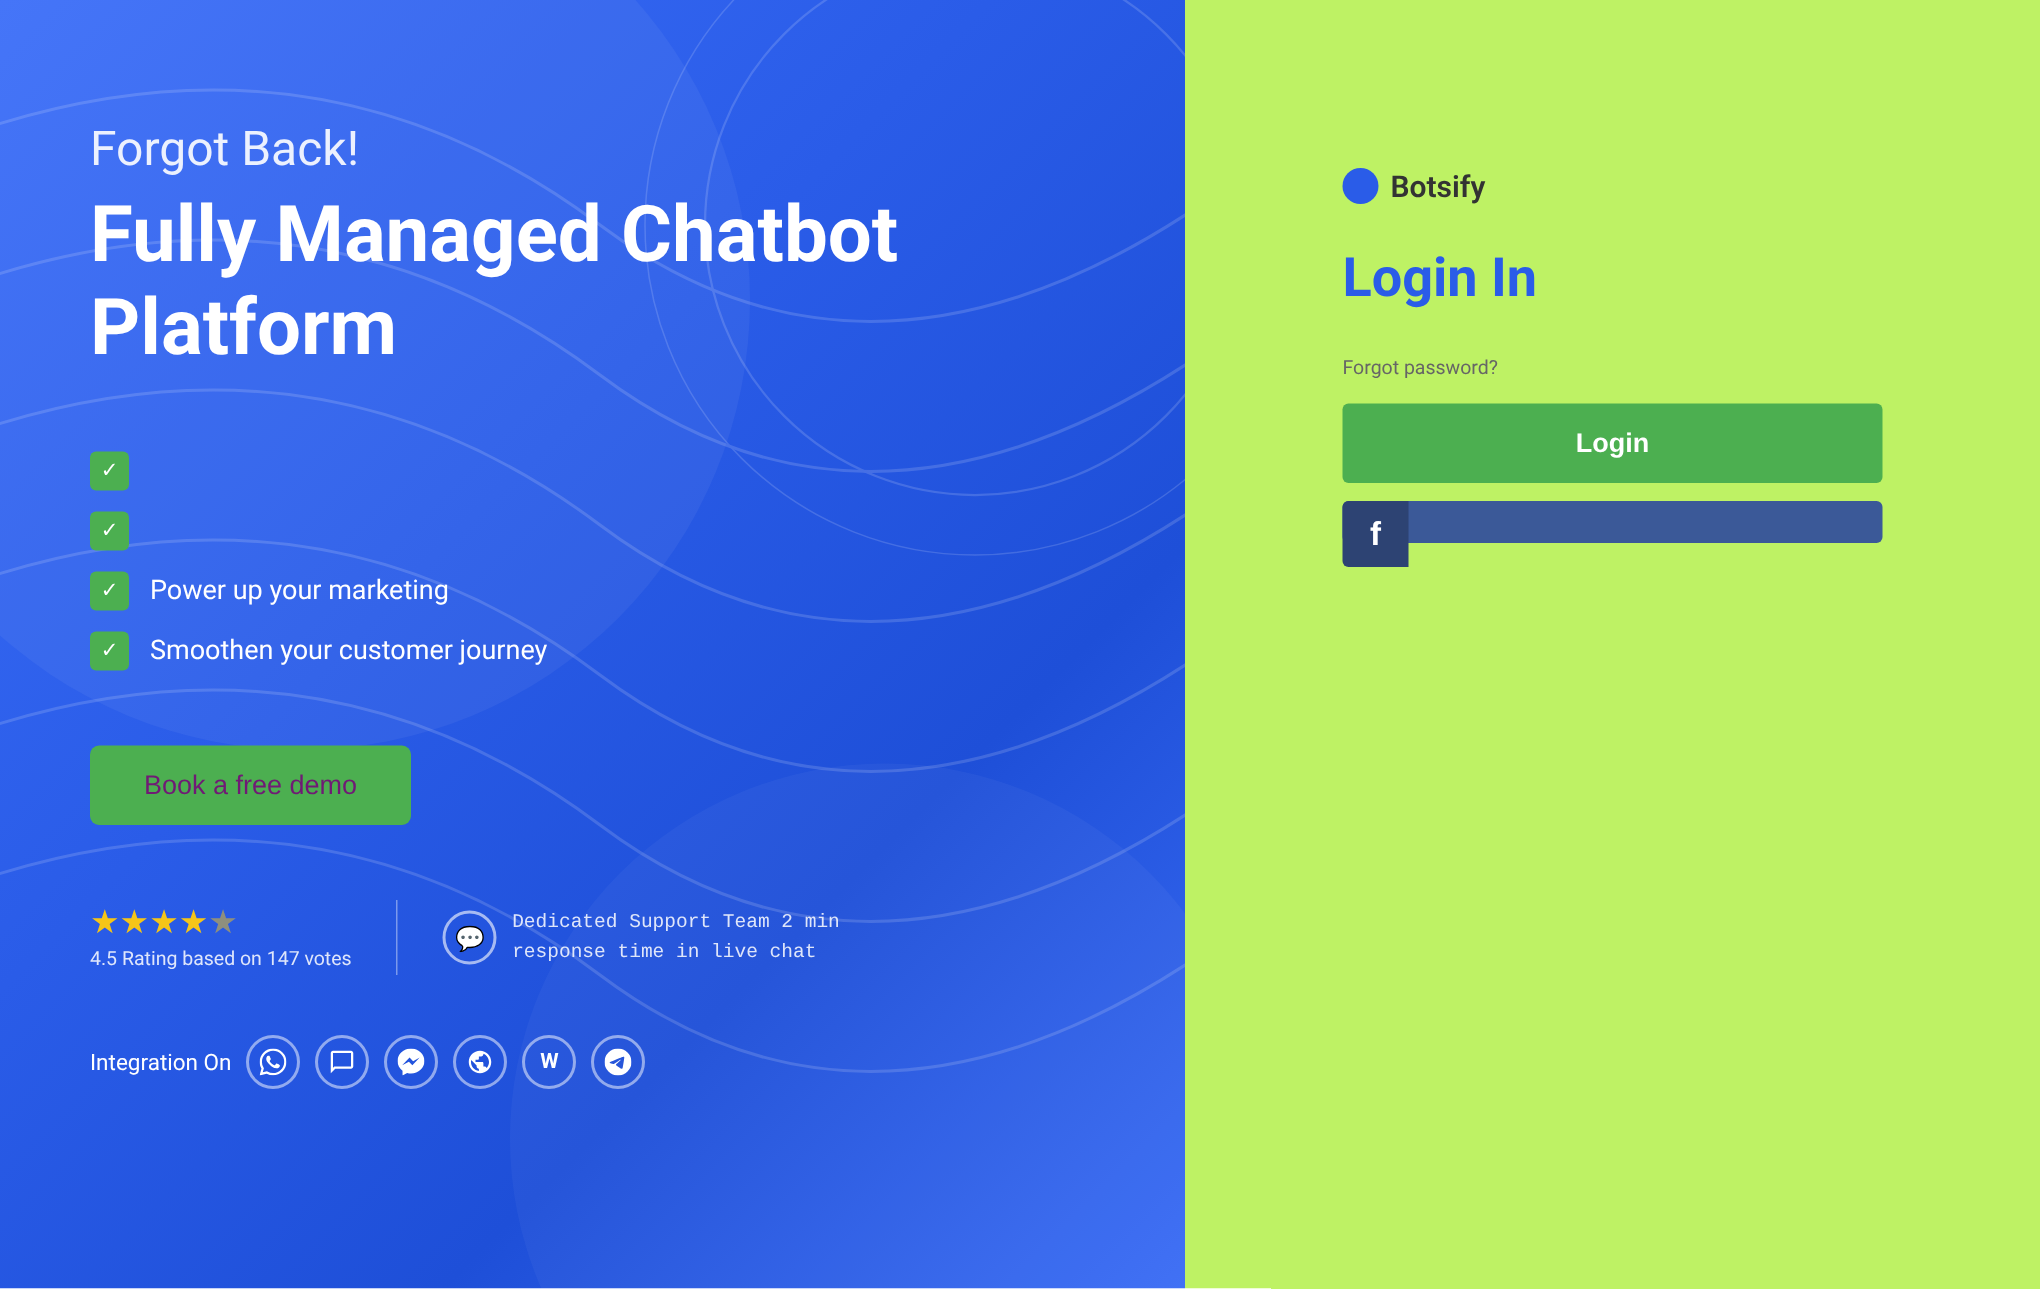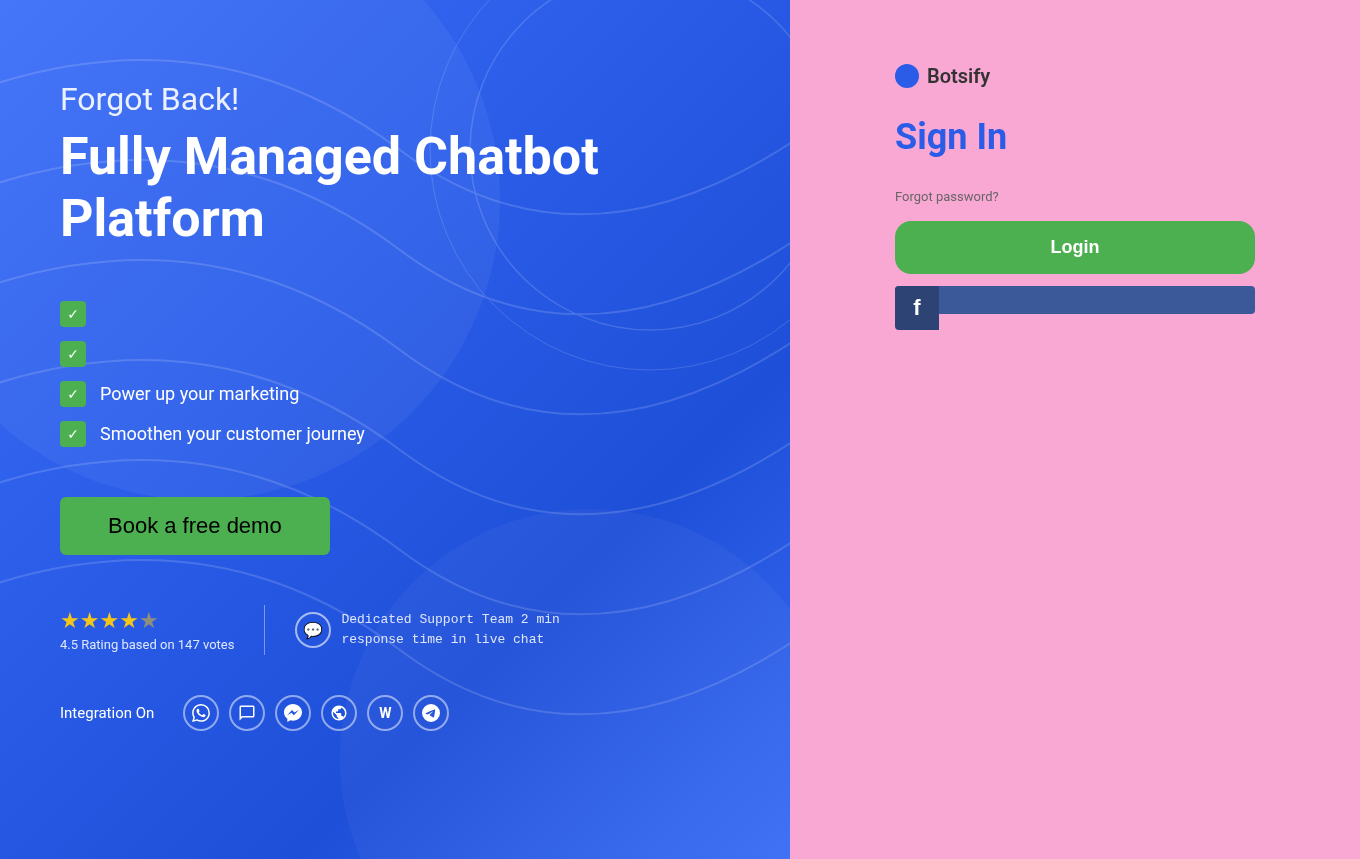--- a/index.html
+++ b/index.html
@@ -81,24 +81,24 @@
       align-items: center;
       justify-content: center;
       margin-right: 14px;
       flex-shrink: 0;
       color: #fff;
       font-size: 14px;
     }
 
     .demo-btn {
       background: #4caf50;
-      color: #000000;
+      color: #701a75;
       border: none;
-      padding: 16px 48px;
-      font-size: 22px;
+      padding: 16px 36px;
+      font-size: 18px;
       font-weight: 500;
       border-radius: 6px;
       cursor: pointer;
       margin-bottom: 50px;
     }
 
     .bottom-info {
       display: flex;
       align-items: center;
       gap: 30px;
@@ -133,21 +133,21 @@
       flex-shrink: 0;
       margin-top: 2px;
     }
 
     .support-text { color: rgba(255,255,255,0.85); font-size: 13px; line-height: 1.5; font-family: Liberation Mono, monospace; }
 
     .integration-row {
       margin-top: 40px;
       display: flex;
       align-items: center;
-      gap: 29px;
+      gap: 10px;
     }
 
     .integration-label { color: #fff; font-size: 15px; }
 
     .integration-icons { display: flex; gap: 10px; }
 
     .int-icon {
       width: 36px;
       height: 36px;
       border: 2px solid rgba(255,255,255,0.5);
@@ -155,25 +155,25 @@
       display: flex;
       align-items: center;
       justify-content: center;
       color: #fff;
       font-size: 16px;
     }
 
     
     .right-panel {
       flex: 1;
-      background: #f9a8d4;
+      background: #bef264;
       display: flex;
       align-items: flex-start;
       justify-content: center;
-      padding: 64px 60px;
+      padding: 112px 60px;
       overflow-y: auto;
     }
 
     .login-container { width: 100%; max-width: 360px; }
 
     .logo-row {
       display: flex;
       align-items: center;
       gap: 8px;
       margin-bottom: 28px;
@@ -238,21 +238,21 @@
     }
 
     .login-btn {
       width: 100%;
       background: #4caf50;
       color: #fff;
       border: none;
       padding: 16px;
       font-size: 18px;
       font-weight: 600;
-      border-radius: 16px;
+      border-radius: 4px;
       cursor: pointer;
       margin-bottom: 12px;
     }
 
     .facebook-btn {
       width: 100%;
       background: #3b5998;
       color: #fff;
       border: none;
       padding: 14px;
@@ -368,21 +368,21 @@
   </div>
 </div>
 
 <div class="right-panel">
   <div class="login-container">
     <div class="logo-row">
       <div class="logo-dot"></div>
       <span class="logo-name">Botsify</span>
     </div>
 
-    <h2 class="sign-in-title">Sign In</h2>
+    <h2 class="sign-in-title">Login In</h2>
 
 
     <div class="forgot-row">
       <a class="forgot-link">Forgot password?</a>
     </div>
 
     <button class="login-btn">Login</button>
 
     <button class="facebook-btn">
       <div class="fb-icon-box" style="font-size:22px;font-weight:700;">f</div>

